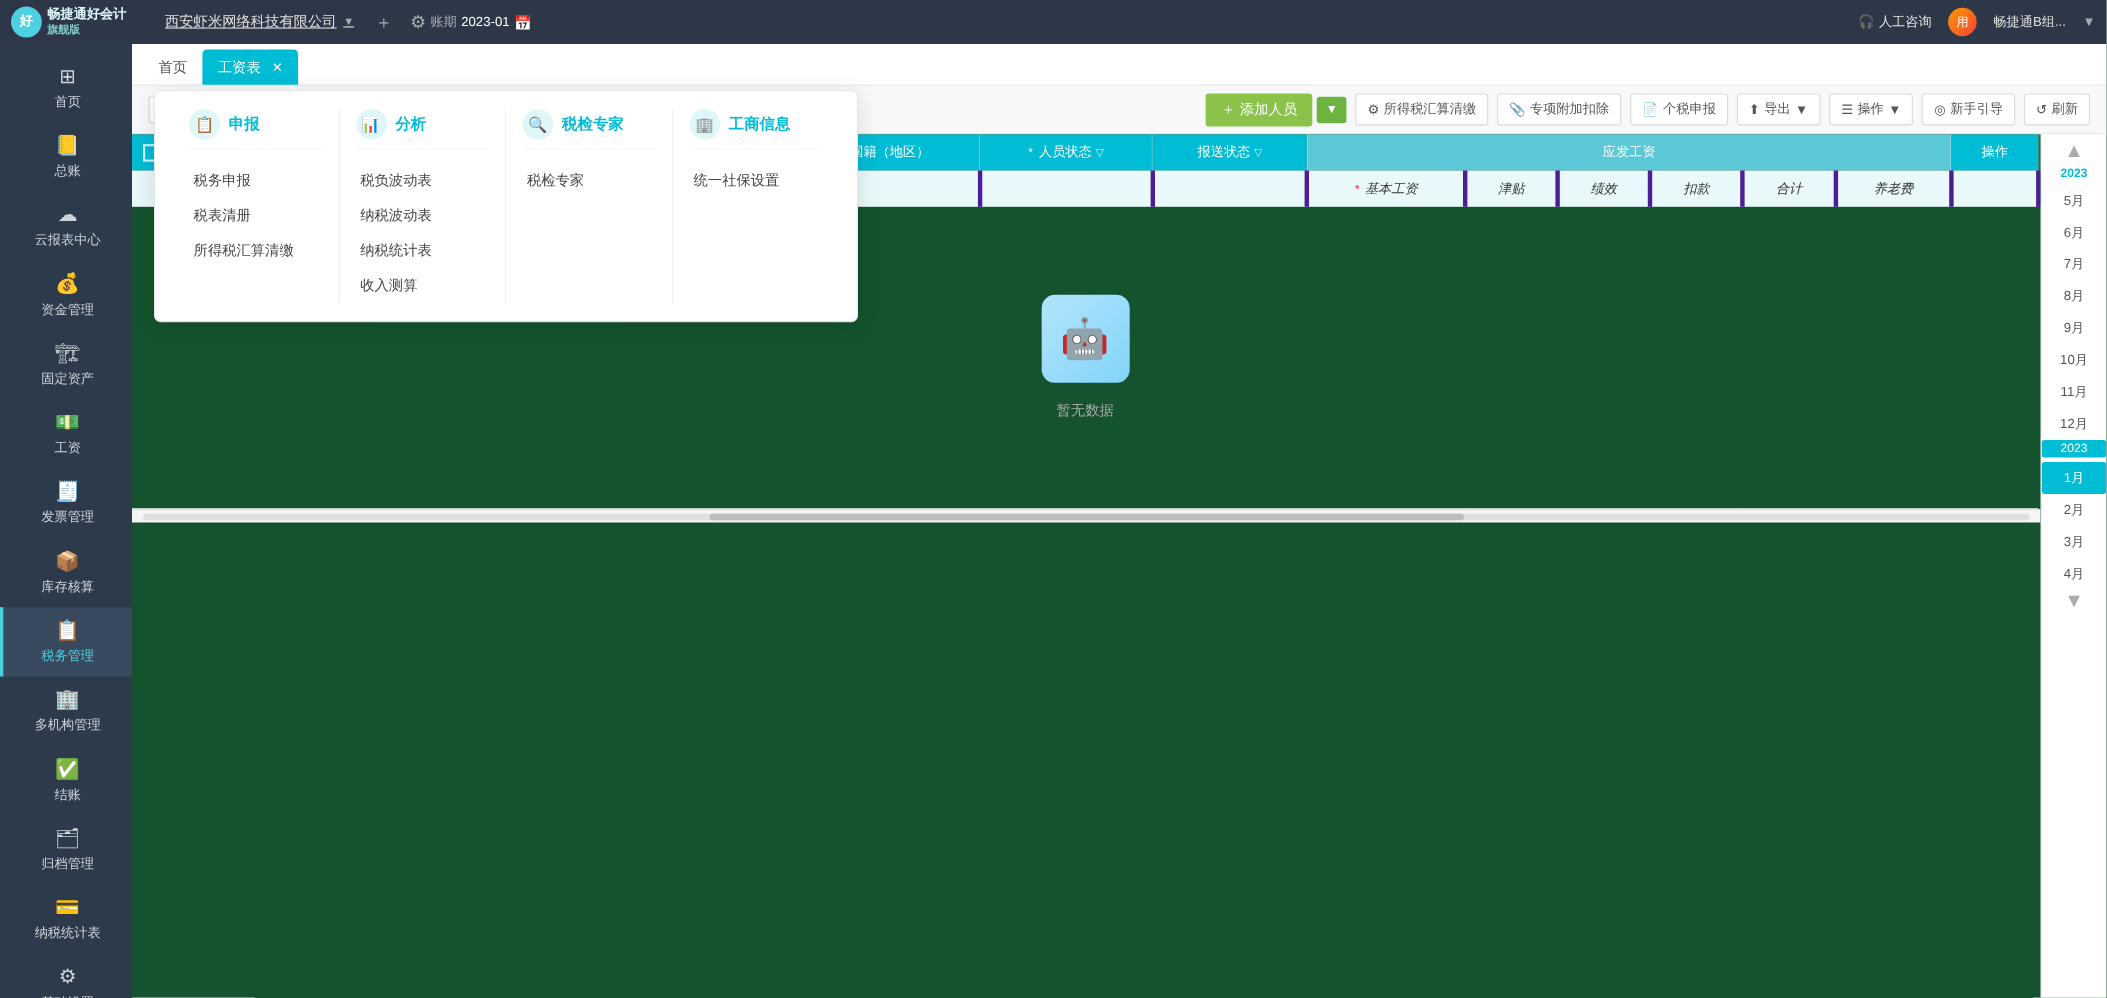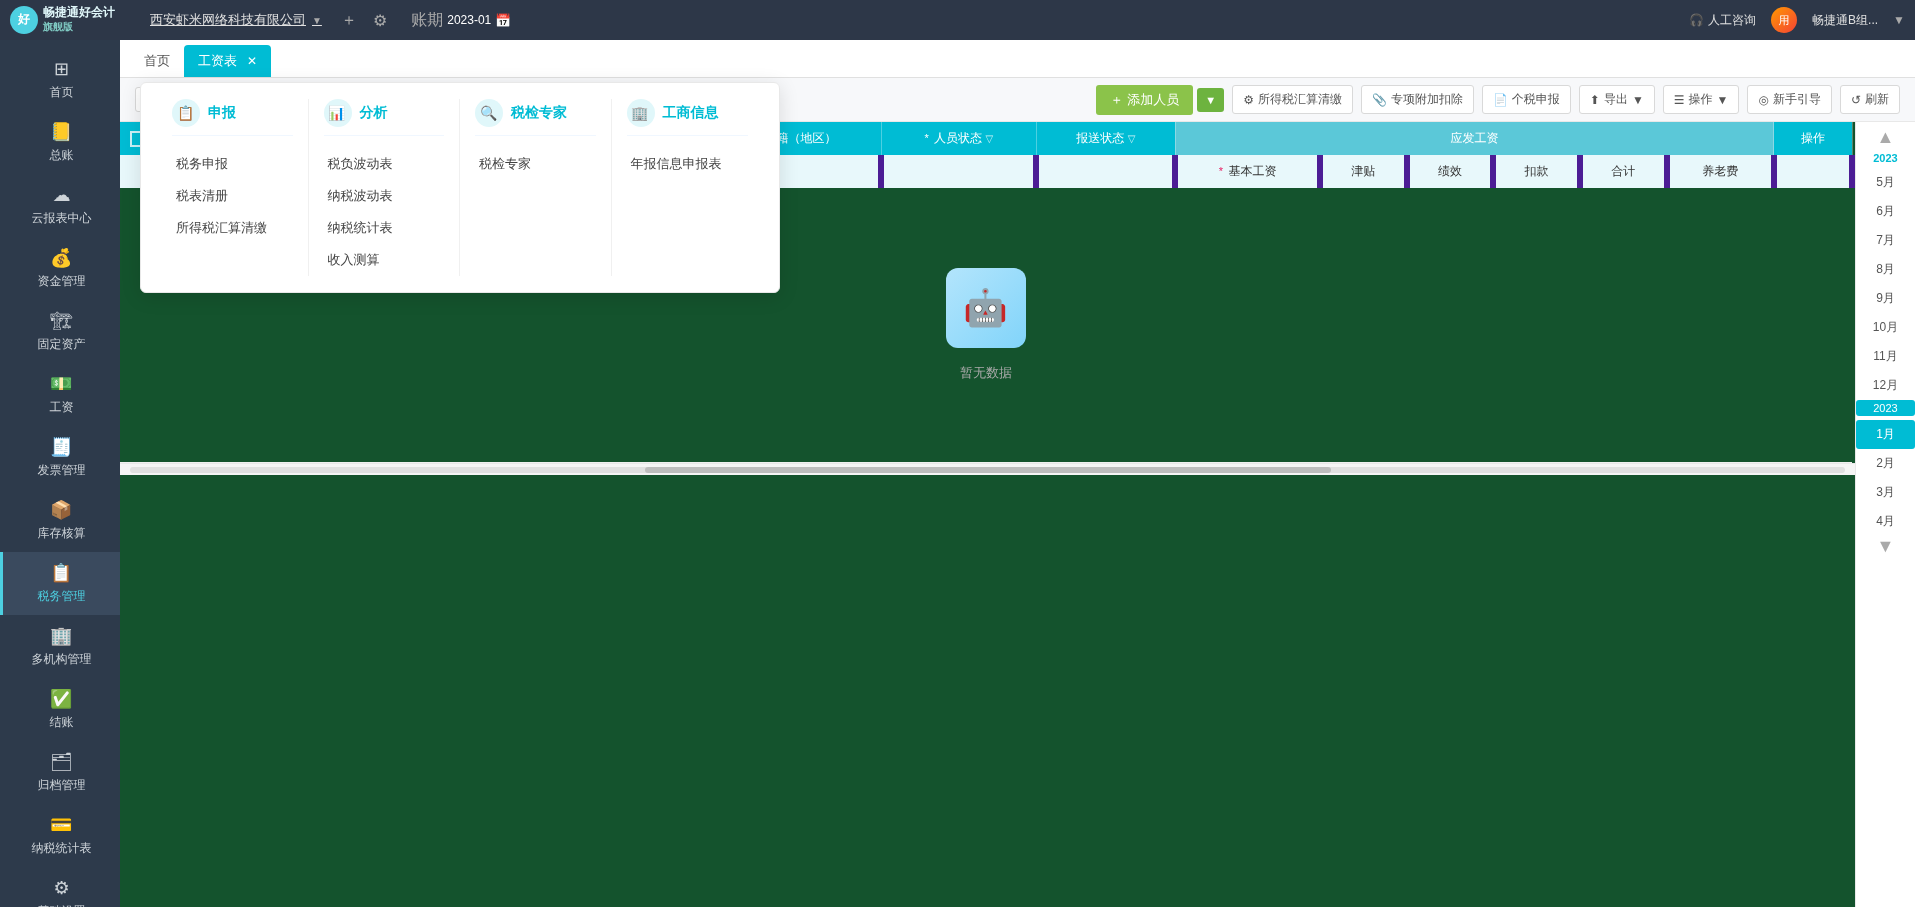--- a/index.html
+++ b/index.html
@@ -49,22 +49,21 @@
       margin-left: 15px;
     }
     .header-icon-btn {
       color: #aaa;
       cursor: pointer;
       font-size: 16px;
       padding: 2px 4px;
     }
     .period-label {
       color: #aaa;
-      margin-left: 20px;
-      font-size: 16px;
+      font-size: 12px;
     }
     .period-value {
       color: #fff;
       margin-left: 4px;
       font-size: 12px;
     }
     .period-icon { color: #4dd0e1; margin-left: 4px; cursor: pointer; }
     .header-right {
       margin-left: auto;
       display: flex;
@@ -253,21 +252,22 @@
       padding: 8px 10px;
       text-align: center;
       border-right: 1px solid rgba(255,255,255,0.3);
       white-space: nowrap;
       font-weight: normal;
     }
     .data-table th.sub-header {
       background: #e8f8fb;
       color: #333;
       border-top: none;
-      border-right: 6px solid #4c1d95;
+      border-right: 4px solid #4c1d95;
+      font-style: italic;
     }
     .data-table td {
       padding: 8px 10px;
       border-bottom: 1px solid #f0f0f0;
       text-align: center;
       color: #555;
     }
     .checkbox-cell { width: 40px; }
     .th-checkbox {
       width: 16px; height: 16px;
@@ -729,20 +729,20 @@
             <span>税检专家</span>
           </div>
           <a class="menu-item-link">税检专家</a>
         </div>
 
         <div class="dropdown-col">
           <div class="col-header">
             <div class="col-icon">🏢</div>
             <span>工商信息</span>
           </div>
-          <a class="menu-item-link">年报信息申报表</a>
+          <a class="menu-item-link">统一社保设置</a>
         </div>
 
       </div>
     </div>
 
   </div>
 </div>
 
 </body></html>

